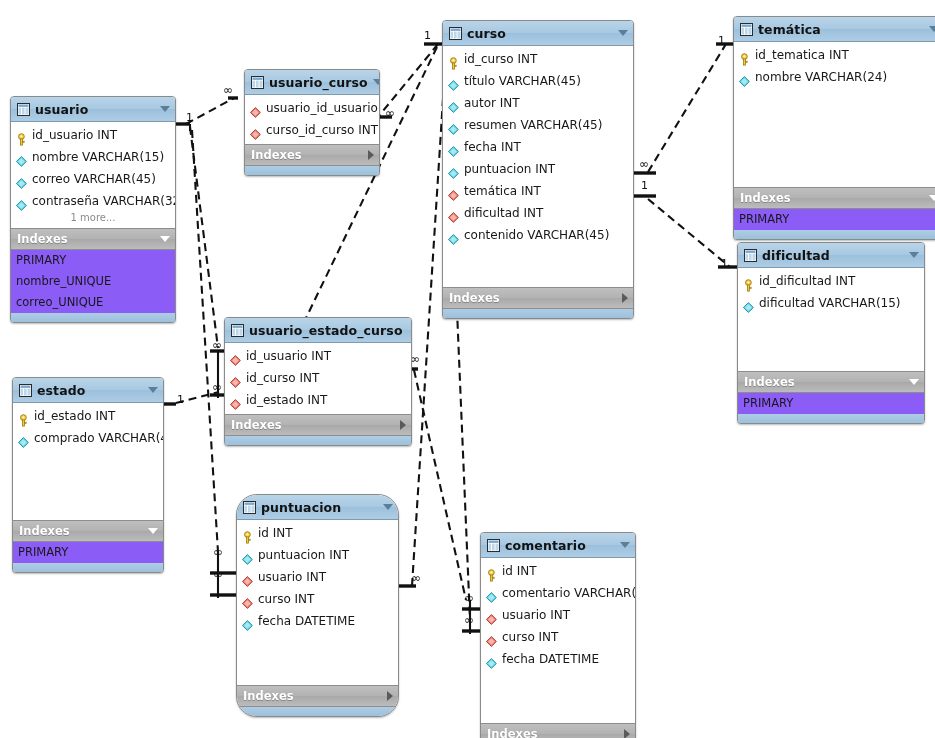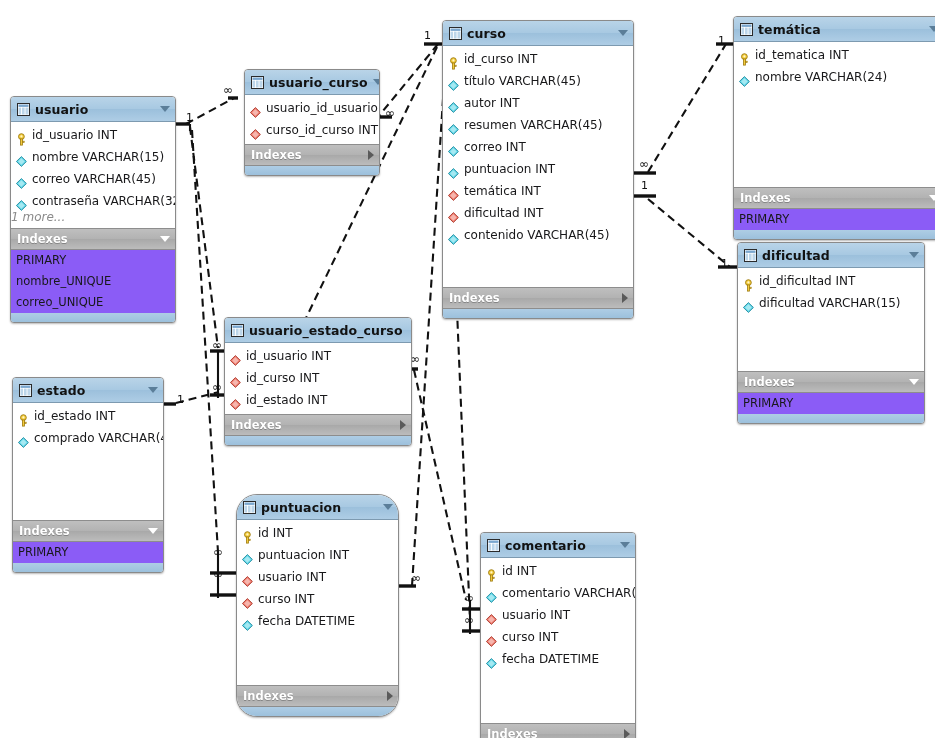--- a/index.html
+++ b/index.html
@@ -40,21 +40,21 @@
   .caret.dark{border-top-color:#ffffff;}
 
   .cols{background:#ffffff;padding:2px 0 3px 0;}
   .col{
     display:flex;align-items:flex-end;gap:4px;
     height:22px;padding-left:4px;
     font-size:12px;color:#18181a;white-space:nowrap;
   }
   .col .nm{line-height:22px;}
   .more{
-    font-size:12px;color:#8b8b8b;height:13px;line-height:11px;font-style:italic;
+    text-align:center;font-size:10px;color:#8b8b8b;height:13px;line-height:11px;
   }
 
   
   .g{width:13px;height:13px;flex:0 0 auto;display:block;}
 
   .secbar{
     height:20px;display:flex;align-items:center;padding:0 5px 0 6px;gap:1px;
     background:linear-gradient(to bottom,#bfbfbf 0%,#b2b2b2 50%,#a9a9a9 52%,#bcbcbc 100%);
     border-top:1px solid #8d8d8d;border-bottom:1px solid #8d8d8d;
     font-weight:bold;font-size:11.5px;color:#ffffff;
@@ -284,21 +284,21 @@
               <polygon points="6.4,1.6 11.4,6.5 6.4,11.4 1.4,6.5" fill="#5ed7e8" stroke="#2f93a6" stroke-width="1"></polygon>
               <polygon points="6.4,3.2 9.7,6.5 6.4,9.8 3.1,6.5" fill="rgba(255,255,255,.45)"></polygon>
             </svg>
             <span class="nm">resumen VARCHAR(45)</span>
           </div>
           <div class="col">
             <svg class="g" viewBox="0 0 13 13">
               <polygon points="6.4,1.6 11.4,6.5 6.4,11.4 1.4,6.5" fill="#5ed7e8" stroke="#2f93a6" stroke-width="1"></polygon>
               <polygon points="6.4,3.2 9.7,6.5 6.4,9.8 3.1,6.5" fill="rgba(255,255,255,.45)"></polygon>
             </svg>
-            <span class="nm">correo INT</span>
+            <span class="nm">fecha INT</span>
           </div>
           <div class="col">
             <svg class="g" viewBox="0 0 13 13">
               <polygon points="6.4,1.6 11.4,6.5 6.4,11.4 1.4,6.5" fill="#5ed7e8" stroke="#2f93a6" stroke-width="1"></polygon>
               <polygon points="6.4,3.2 9.7,6.5 6.4,9.8 3.1,6.5" fill="rgba(255,255,255,.45)"></polygon>
             </svg>
             <span class="nm">puntuacion INT</span>
           </div>
           <div class="col">
             <svg class="g" viewBox="0 0 13 13">

